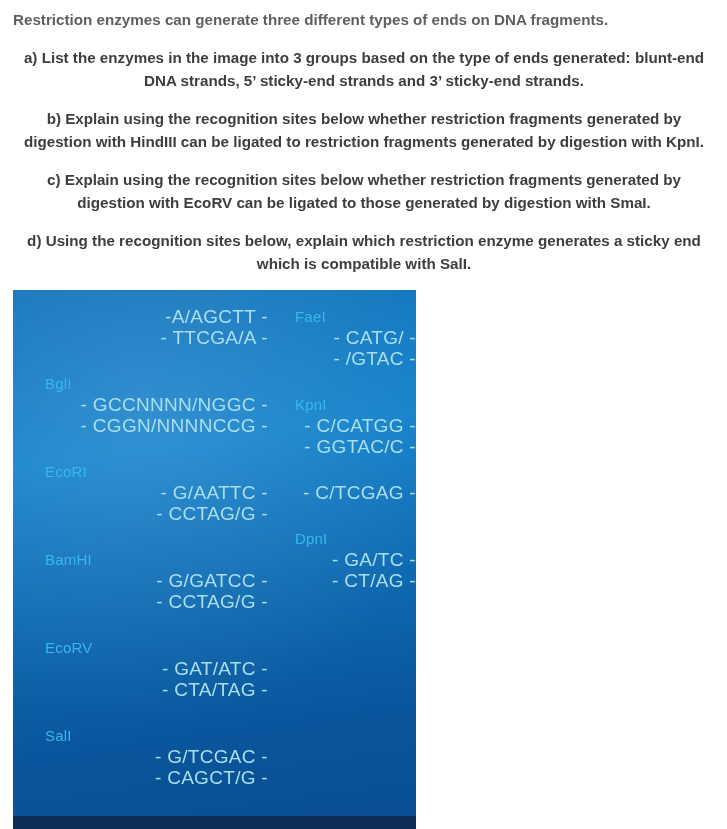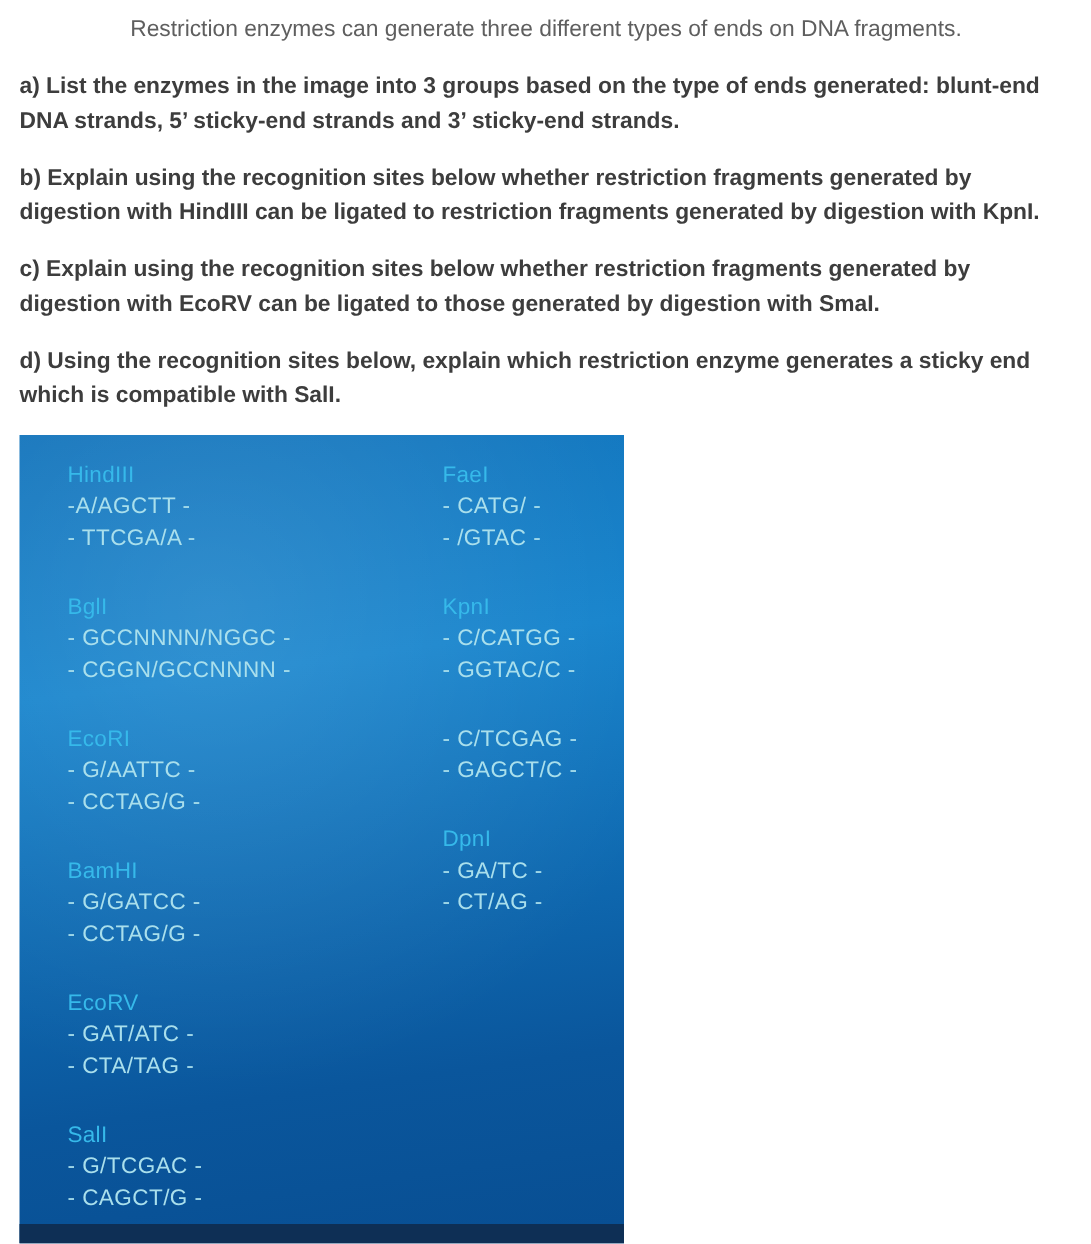--- a/index.html
+++ b/index.html
@@ -13,70 +13,69 @@
     --intro-text:#5f5f5f;
   }
   *{box-sizing:border-box;}
   html,body{margin:0;padding:0;}
   body{
     width:727px;height:829px;overflow:hidden;background:#ffffff;
     font-family:"Liberation Sans", sans-serif;
   }
   main{padding:8px 12px 0 13px;}
   p{margin:0 0 15px 0;font-size:15.2px;line-height:23px;}
-  .intro{color:var(--intro-text);font-weight:400;text-align:center;}
-  .question{color:var(--question-text);font-weight:700;}
+  .intro{color:var(--intro-text);font-weight:700;}
+  .question{color:var(--question-text);font-weight:700;text-align:center;}
   .panel{
     position:relative;
     margin-left:0;
     width:403px;height:539px;
     background:
       radial-gradient(130% 95% at 32% 22%, rgba(255,255,255,0.12), rgba(255,255,255,0) 62%),
       linear-gradient(172deg, var(--panel-top) 0%, var(--panel-mid) 30%, var(--panel-bottom) 78%, #084e92 100%);
     display:flex;
     padding:16px 0 0 32px;
   }
   .col{display:flex;flex-direction:column;}
   .col-left{width:223px;}
   .col-right{flex:1;margin-left:27px;}
   .enzyme-group{margin-bottom:25px;}
   .enzyme-name{
     color:var(--enzyme-name);
     font-size:15px;line-height:21px;letter-spacing:0.2px;
   }
   .enzyme-seq{
     color:var(--enzyme-seq);
-    font-size:15px;line-height:21px;letter-spacing:0.3px;
+    font-size:19px;line-height:21px;letter-spacing:0.3px;text-align:right;
   }
   .panel-footer{
     position:absolute;left:0;right:0;bottom:0;height:13px;
     background:var(--panel-footer);
   }
 </style>
 </head>
 <body>
 
 <main>
   <p class="intro">Restriction enzymes can generate three different types of ends on DNA fragments.</p>
   <p class="question">a) List the enzymes in the image into 3 groups based on the type of ends generated: blunt-end DNA strands,  5’ sticky-end strands and  3’ sticky-end strands.</p>
   <p class="question">b) Explain using the recognition sites below whether restriction fragments generated by digestion with HindIII can be ligated to restriction fragments generated by digestion with KpnI.</p>
   <p class="question">c) Explain using the recognition sites below whether restriction fragments generated by digestion with EcoRV can be ligated to those generated by digestion with SmaI.</p>
   <p class="question">d) Using the recognition sites below, explain which restriction enzyme generates a sticky end which is compatible with SalI.</p>
 
   <div class="panel">
     <div class="col col-left">
         <div class="enzyme-group">
-          <div class="enzyme-name">HindIII</div>
           <div class="enzyme-seq">-A/AGCTT -</div>
           <div class="enzyme-seq">- TTCGA/A -</div>
         </div>
         <div class="enzyme-group">
           <div class="enzyme-name">BglI</div>
           <div class="enzyme-seq">- GCCNNNN/NGGC -</div>
-          <div class="enzyme-seq">- CGGN/GCCNNNN -</div>
+          <div class="enzyme-seq">- CGGN/NNNNCCG -</div>
         </div>
         <div class="enzyme-group">
           <div class="enzyme-name">EcoRI</div>
           <div class="enzyme-seq">- G/AATTC -</div>
           <div class="enzyme-seq">- CCTAG/G -</div>
         </div>
         <div class="enzyme-group">
           <div class="enzyme-name">BamHI</div>
           <div class="enzyme-seq">- G/GATCC -</div>
           <div class="enzyme-seq">- CCTAG/G -</div>
@@ -98,21 +97,20 @@
           <div class="enzyme-seq">- CATG/ -</div>
           <div class="enzyme-seq">- /GTAC -</div>
         </div>
         <div class="enzyme-group">
           <div class="enzyme-name">KpnI</div>
           <div class="enzyme-seq">- C/CATGG -</div>
           <div class="enzyme-seq">- GGTAC/C -</div>
         </div>
         <div class="enzyme-group">
           <div class="enzyme-seq">- C/TCGAG -</div>
-          <div class="enzyme-seq">- GAGCT/C -</div>
         </div>
         <div class="enzyme-group">
           <div class="enzyme-name">DpnI</div>
           <div class="enzyme-seq">- GA/TC -</div>
           <div class="enzyme-seq">- CT/AG -</div>
         </div>
       </div>
     <div class="panel-footer"></div>
   </div>
 </main>

